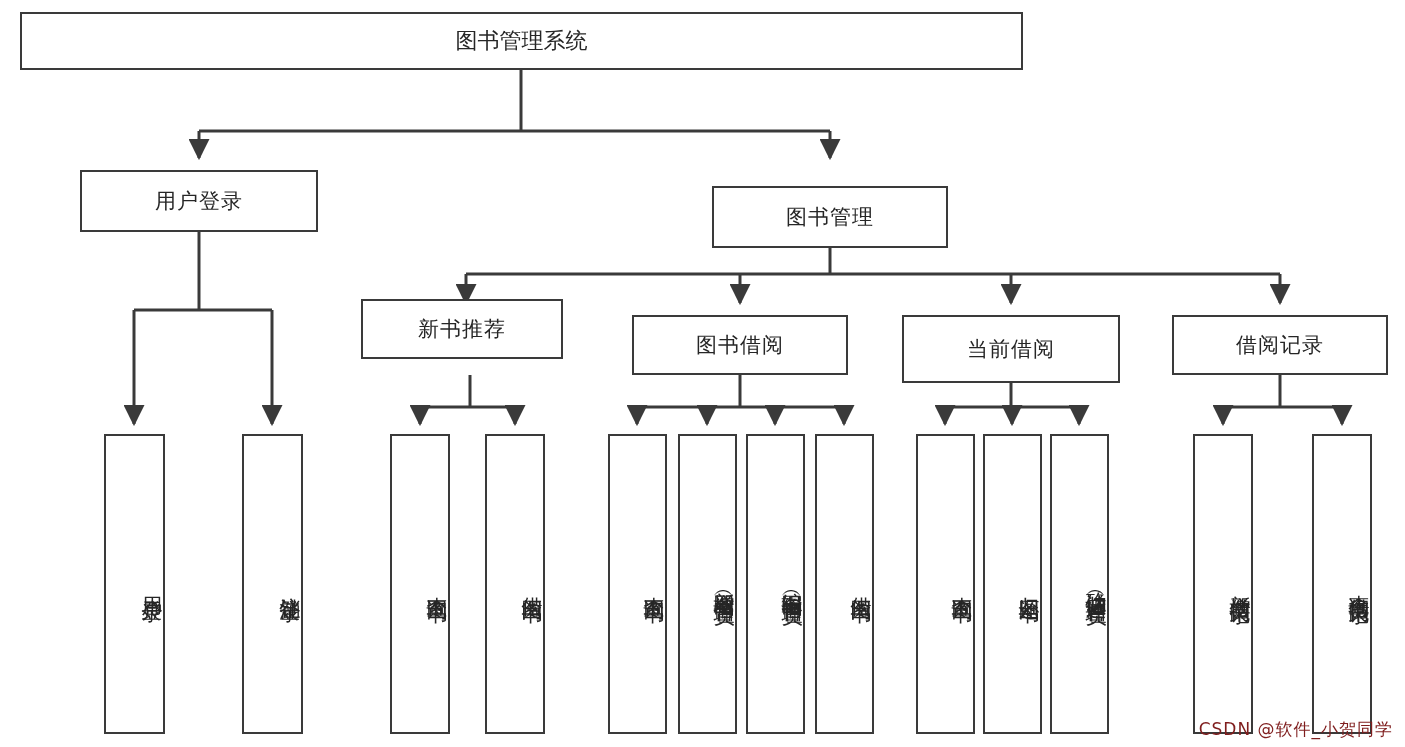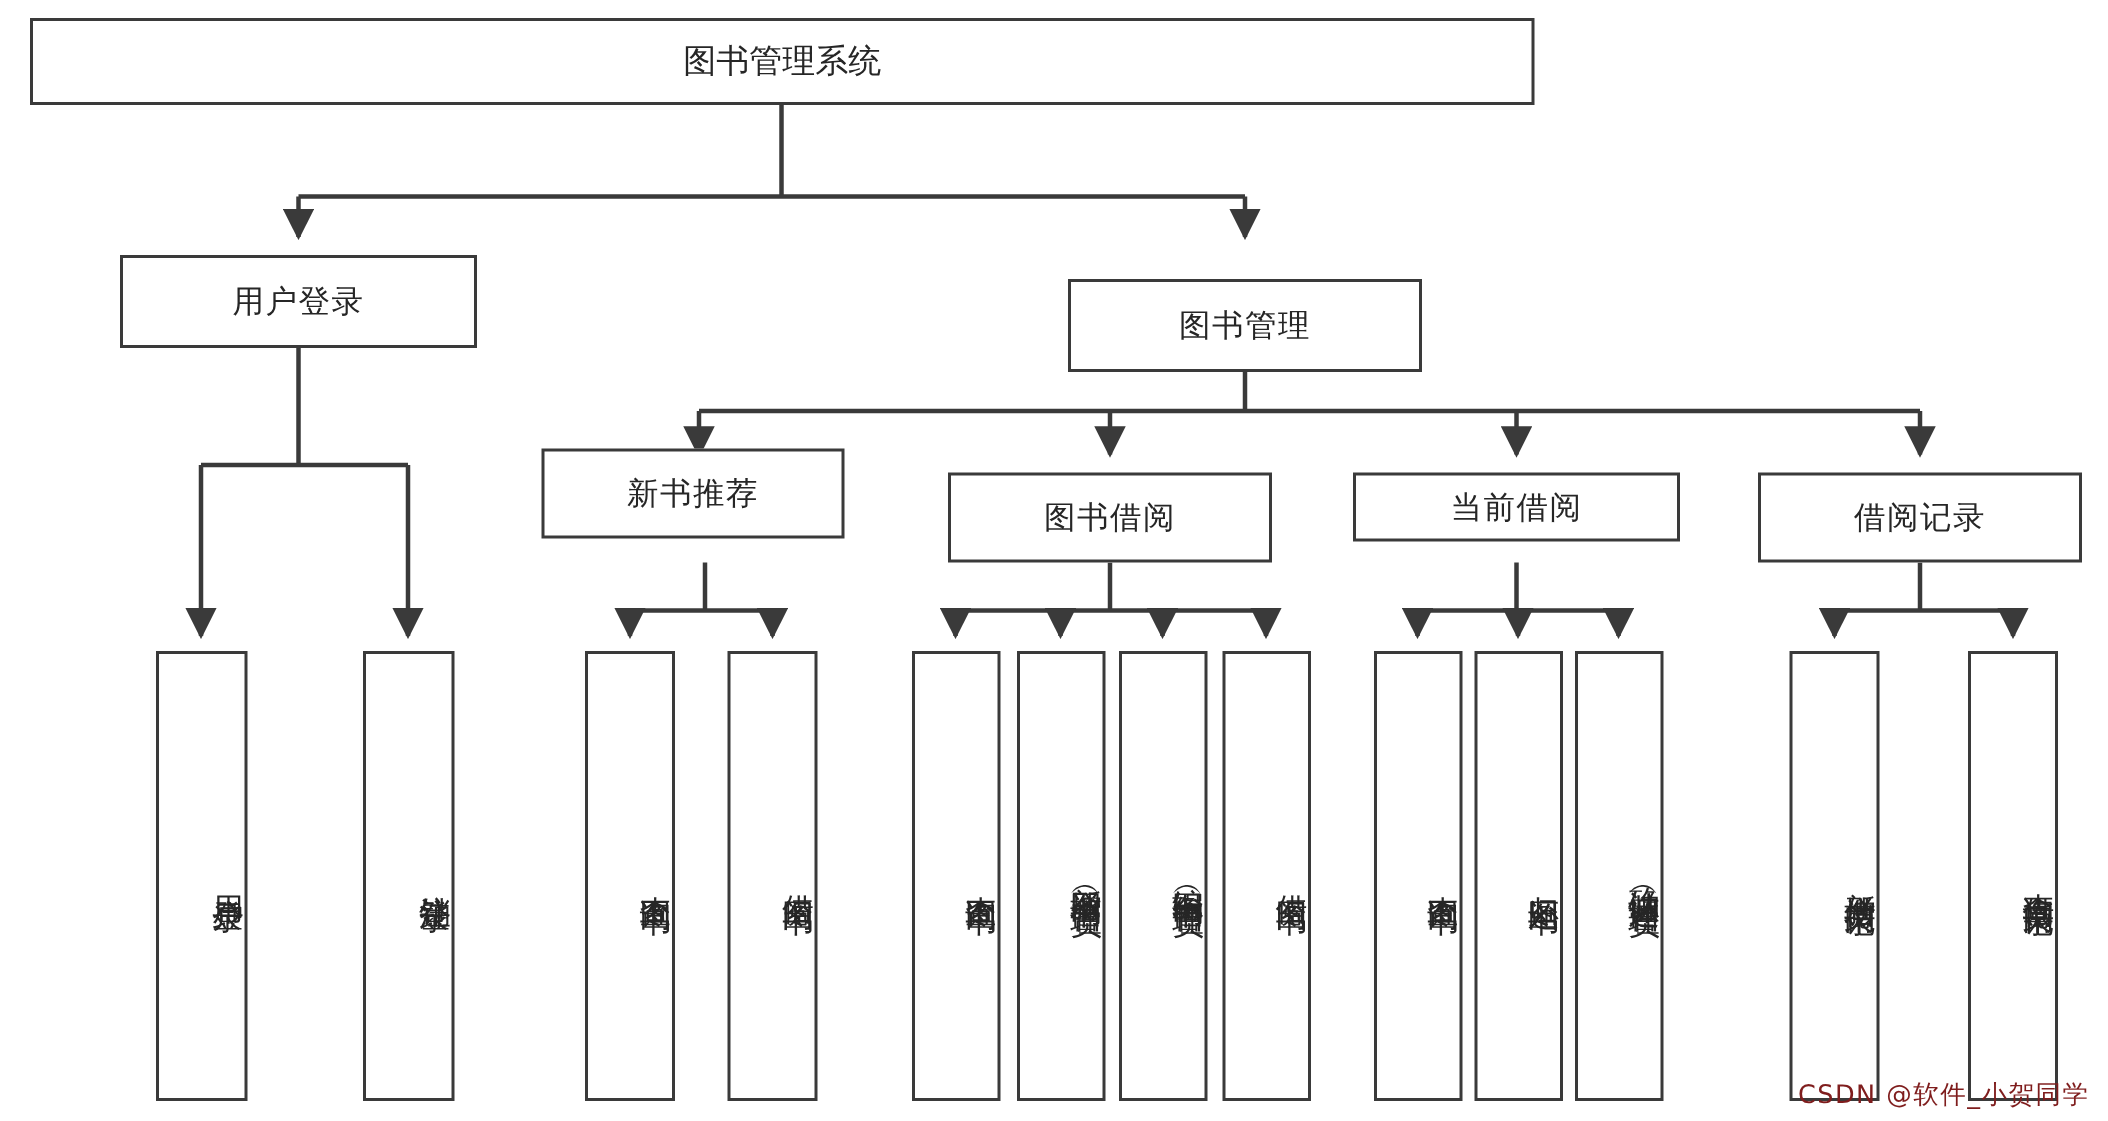--- a/index.html
+++ b/index.html
@@ -131,21 +131,21 @@
   <div class="node h" style="left:712px; top:170px; width:236px; height:62px;margin-top:16px;">
     <span>图书管理</span>
   </div>
 
   <div class="node h" style="left:361px; top:299px; width:202px; height:60px;">
     <span>新书推荐</span>
   </div>
   <div class="node h" style="left:632px; top:315px; width:216px; height:60px;font-family:Liberation Serif, serif;">
     <span>图书借阅</span>
   </div>
-  <div class="node h" style="left:902px; top:315px; width:218px; height:46px;">
+  <div class="node h" style="left:902px; top:315px; width:218px; height:68px;">
     <span>当前借阅</span>
   </div>
   <div class="node h" style="left:1172px; top:315px; width:216px; height:60px;">
     <span>借阅记录</span>
   </div>
 
   <div class="node v" style="left:104px; top:434px; width:61px; height:300px;">
     <span>用户登录</span>
   </div>
   <div class="node v" style="left:242px; top:434px; width:61px; height:300px;">

